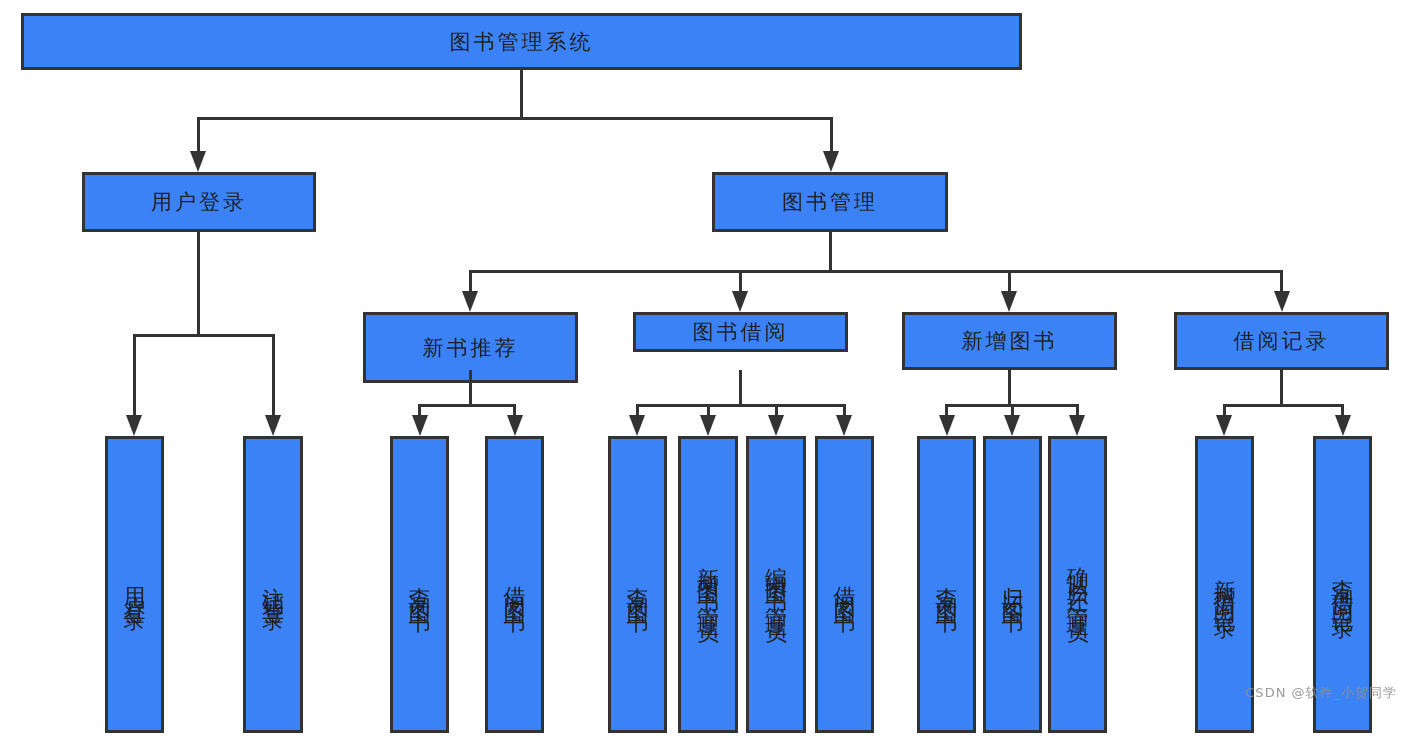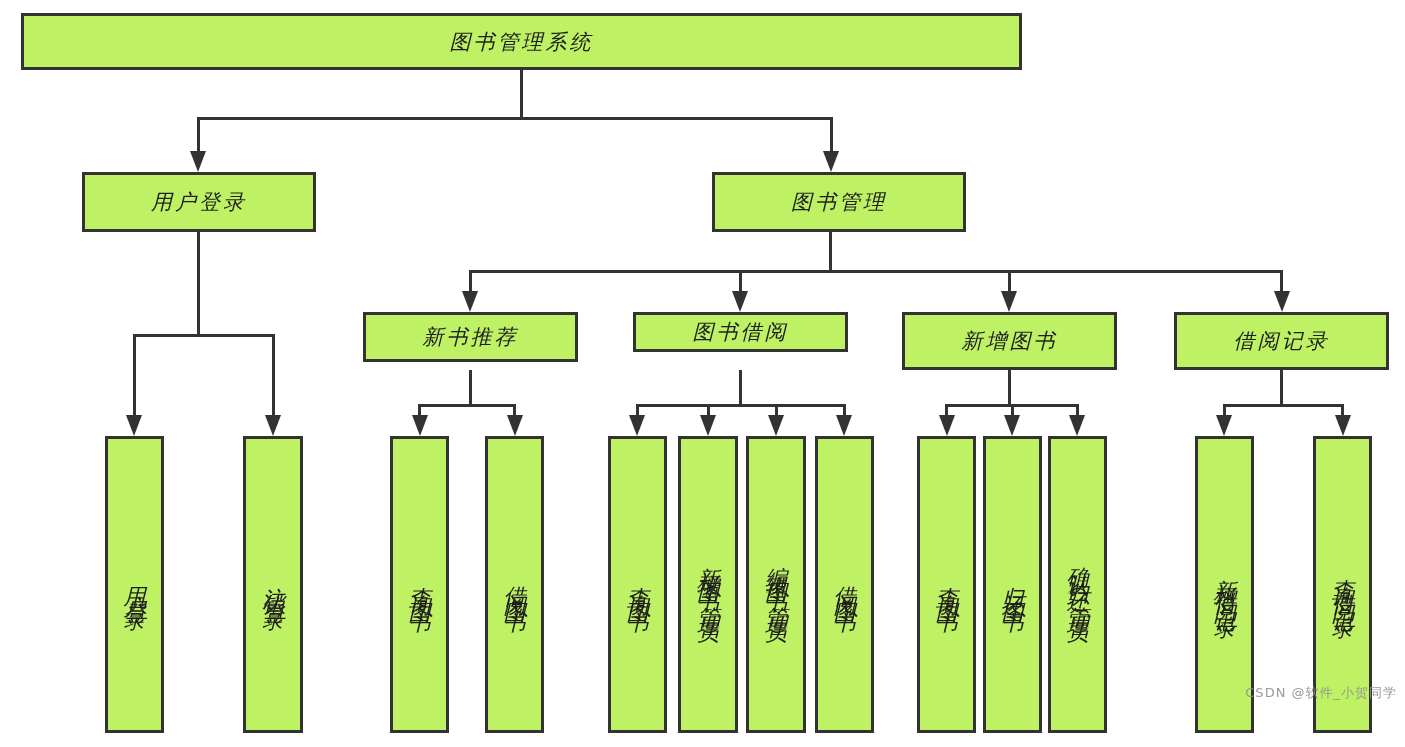--- a/index.html
+++ b/index.html
@@ -2,22 +2,22 @@
 <html><head>
 <meta charset="utf-8">
 <style>
   html, body { margin:0; padding:0; background:#ffffff; }
   body {
     width:1405px; height:747px; position:relative; overflow:hidden;
     font-family:"DejaVu Sans","Liberation Sans",sans-serif;
     color:#1f1f1f;
   }
   .box {
-    position:absolute; background:#bef264; border:3px solid #333333;
-    box-sizing:border-box; display:flex; align-items:center; justify-content:center;font-style:italic;
+    position:absolute; background:#3b82f6; border:3px solid #333333;
+    box-sizing:border-box; display:flex; align-items:center; justify-content:center;
   }
   .hbox { font-size:21px; letter-spacing:3px; white-space:nowrap; }
   .leaf { top:436px; height:297px; }
   .vtext {
     writing-mode:vertical-rl; text-orientation:mixed;
     font-size:22px; letter-spacing:8px; line-height:1.1; white-space:nowrap;
   }
   .vl { position:absolute; width:3px; background:#333333; }
   .hl { position:absolute; height:3px; background:#333333; }
   .arrow {
@@ -36,25 +36,25 @@
 
 <div>
 
   <div class="box hbox" style="left:21px;top:13px;width:1001px;height:57px">
     <span>图书管理系统</span>
   </div>
 
   <div class="box hbox" style="left:82px;top:172px;width:234px;height:60px">
     <span>用户登录</span>
   </div>
-  <div class="box hbox" style="left:712px;top:172px;width:254px;height:60px">
+  <div class="box hbox" style="left:712px;top:172px;width:236px;height:60px">
     <span>图书管理</span>
   </div>
 
-  <div class="box hbox" style="left:363px;top:312px;width:215px;height:50px">
+  <div class="box hbox" style="left:363px;top:312px;width:215px;height:71px">
     <span>新书推荐</span>
   </div>
   <div class="box hbox" style="left:633px;top:312px;width:215px;height:40px">
     <span>图书借阅</span>
   </div>
   <div class="box hbox" style="left:902px;top:312px;width:215px;height:58px">
     <span>新增图书</span>
   </div>
   <div class="box hbox" style="left:1174px;top:312px;width:215px;height:58px">
     <span>借阅记录</span>

